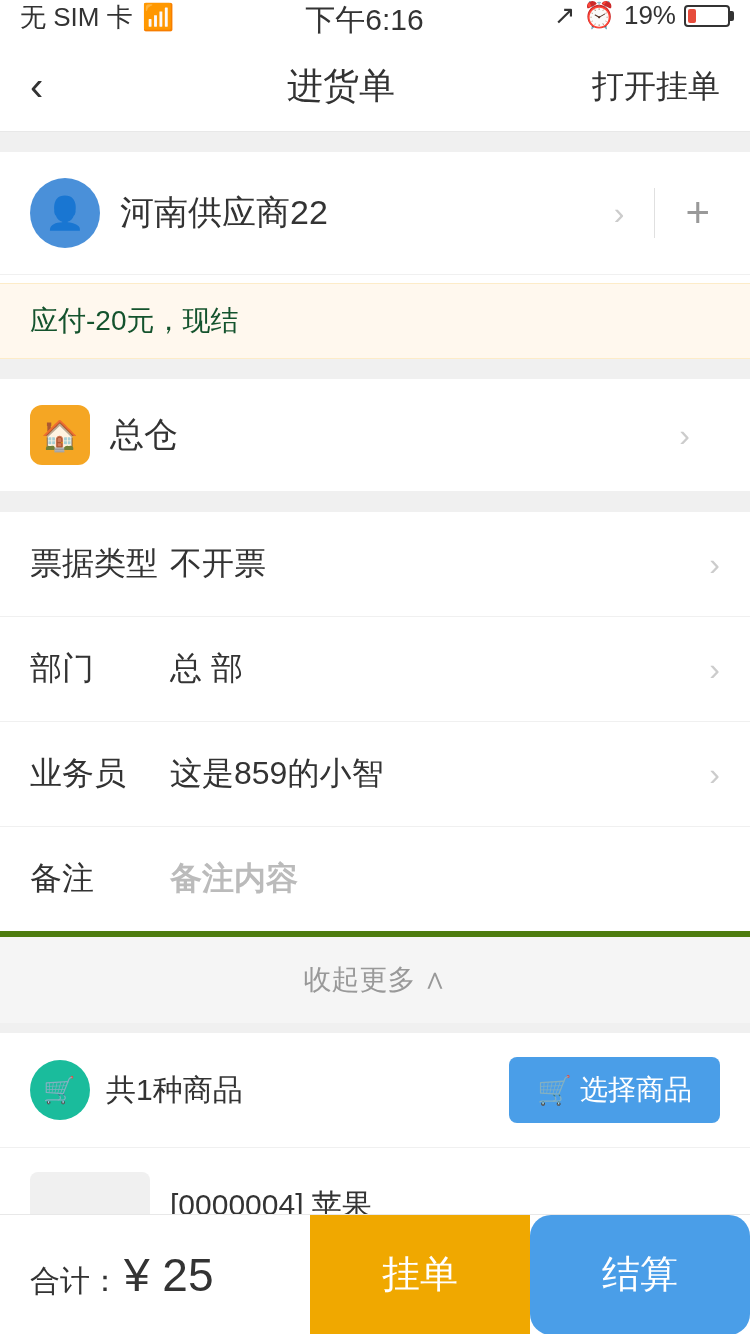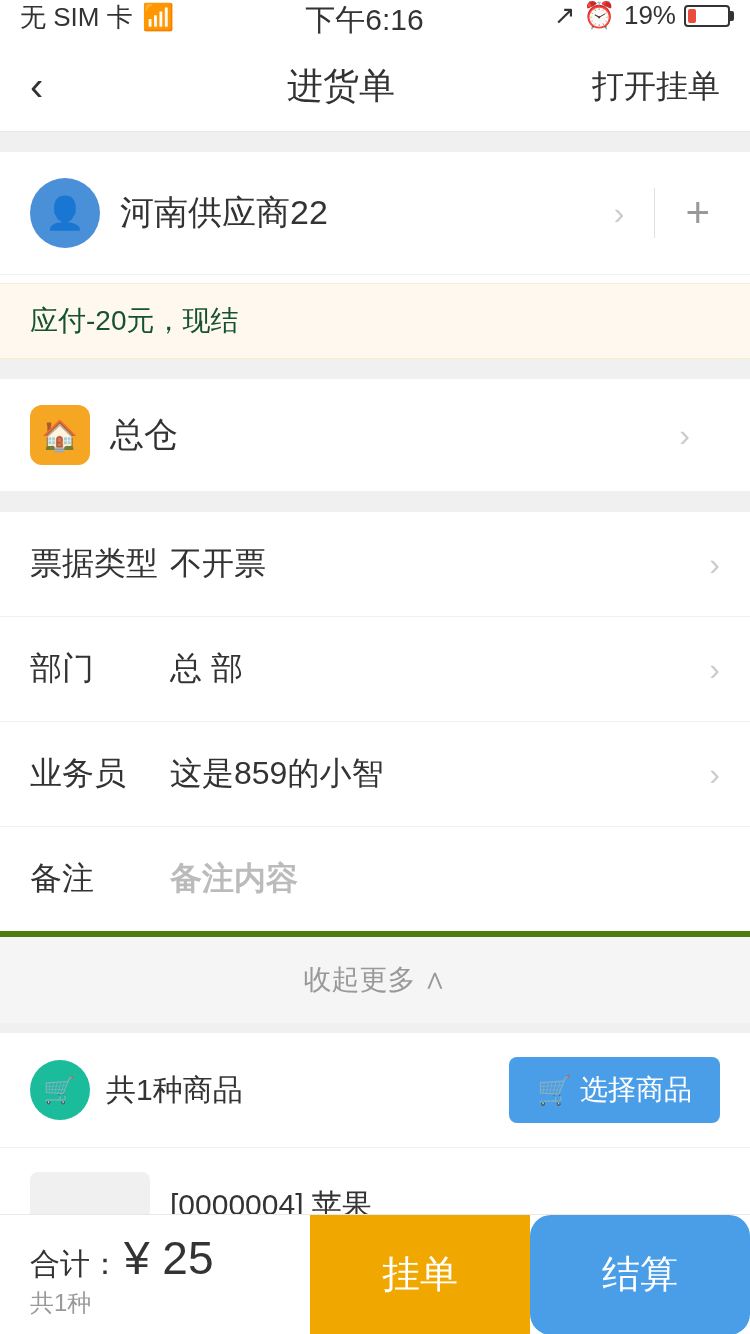--- a/index.html
+++ b/index.html
@@ -431,17 +431,16 @@
 </div>
 
 <div class="bottom-space"></div>
 
 <div class="footer">
   <div class="footer-total">
     <div style="display:flex; align-items:baseline; gap:4px;">
       <span class="footer-total-label">合计：</span>
       <span class="footer-total-amount">¥ 25</span>
     </div>
-    <div class="footer-total-sub">共1种</div>
   </div>
   <div class="footer-hang">挂单</div>
   <div class="footer-settle">结算</div>
 </div>
 
 </body></html>

